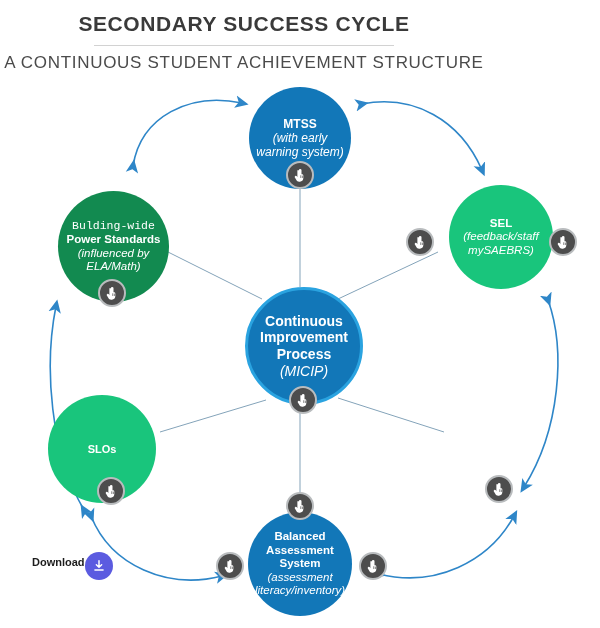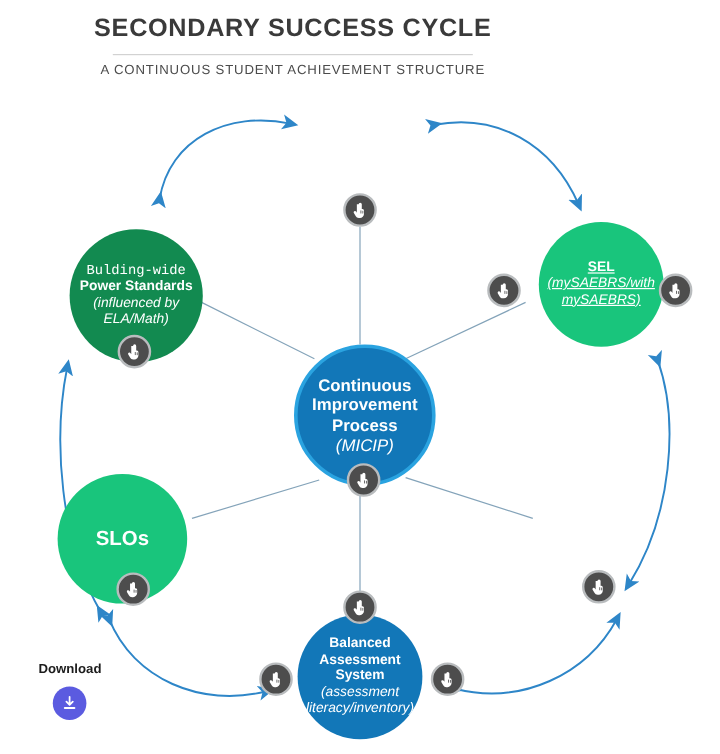--- a/index.html
+++ b/index.html
@@ -31,21 +31,21 @@
     color: #3a3a3a;
     margin: 0;
   }
   #subtitle-rule {
     width: 300px;
     height: 1px;
     background: #d2d2d2;
     margin: 9px auto 7px auto;
   }
   #subtitle {
-    font-size: 11px;
+    font-size: 17px;
     letter-spacing: 0.7px;
     color: #4b4b4b;
     margin: 4px;
   }
 
   
   #canvas {
     position: absolute;
     top: 0; left: 0;
     width: 600px;
@@ -95,21 +95,21 @@
     display: flex;
     align-items: center;
     justify-content: center;
   }
   .badge svg { display: block; }
 
   
   .footer-action {
     position: absolute;
     display: flex;
-    flex-direction: column;
+    flex-direction: row;
     align-items: center;
   }
   .footer-label {
     font-size: 11px;
     font-weight: bold;
     color: #1c1c1c;
     margin-bottom: 8px;
     white-space: nowrap;
   }
   #download-icon {
@@ -155,32 +155,37 @@
     </g>
     <g stroke="#2E86C8" stroke-width="1.6" fill="none" marker-end="url(#ah)" marker-start="url(#ah)">
       <path d="M133,166 C141,116 190,92 242,103"></path>
       <path d="M362,104 C414,94 460,120 482,170"></path>
       <path d="M548,300 C566,350 560,430 524,487"></path>
       <path d="M379,574 C435,588 489,562 514,516"></path>
       <path d="M84,510 C50,452 44,366 56,306"></path>
       <path d="M91,516 C111,566 168,590 222,576"></path>
     </g>
   </svg>
-    <div class="node" style="left: 449px; top: 185px; width: 104px; height: 104px; background: rgb(25, 197, 124); font-size: 11.5px; text-decoration: underline;">
+<div class="node" style="left: 249px; top: 87px; width: 102px; height: 102px; background: rgb(18, 119, 184); font-size: 12px;">
+      <span class="node-line bold">MTSS</span>
+      <span class="node-line ital">(with early</span>
+      <span class="node-line ital">warning system)</span>
+    </div>
+    <div class="node" style="left: 449px; top: 185px; width: 104px; height: 104px; background: rgb(25, 197, 124); font-size: 11.5px;">
       <span class="node-line bold">SEL</span>
-      <span class="node-line ital">(mySAEBRS/with</span>
+      <span class="node-line ital">(feedback/staff</span>
       <span class="node-line ital">mySAEBRS)</span>
     </div>
     <div class="node" style="left: 58px; top: 191px; width: 111px; height: 111px; background: rgb(18, 138, 80); font-size: 11.5px;">
       <span class="node-line reg">Bulding-wide</span>
       <span class="node-line bold">Power Standards</span>
       <span class="node-line ital">(influenced by</span>
       <span class="node-line ital">ELA/Math)</span>
     </div>
-    <div class="node" style="left: 48px; top: 395px; width: 108px; height: 108px; background: rgb(25, 197, 124); font-size: 17px;">
+    <div class="node" style="left: 48px; top: 395px; width: 108px; height: 108px; background: rgb(25, 197, 124); font-size: 11px;">
       <span class="node-line bold">SLOs</span>
     </div>
     <div class="node" style="left: 248px; top: 512px; width: 104px; height: 104px; background: rgb(18, 119, 184); font-size: 11.5px;">
       <span class="node-line bold">Balanced</span>
       <span class="node-line bold">Assessment System</span>
       <span class="node-line ital">(assessment</span>
       <span class="node-line ital">literacy/inventory)</span>
     </div>
     <div class="node" id="node-center" style="left: 245px; top: 287px; width: 118px; height: 118px; background: rgb(18, 119, 184); font-size: 14px;">
       <span class="node-line bold">Continuous</span>

